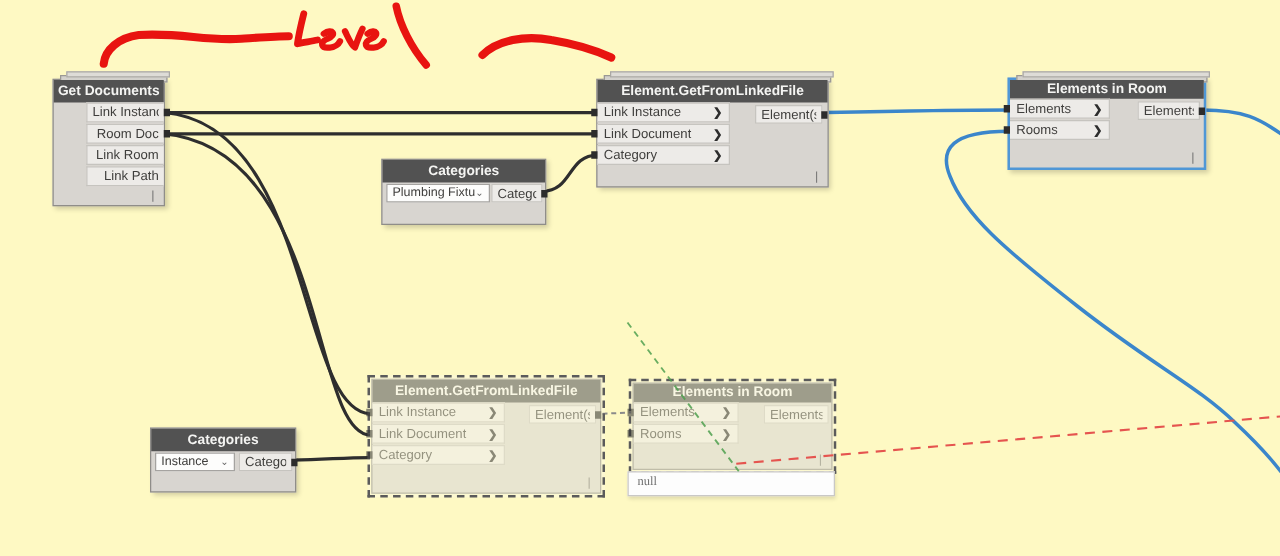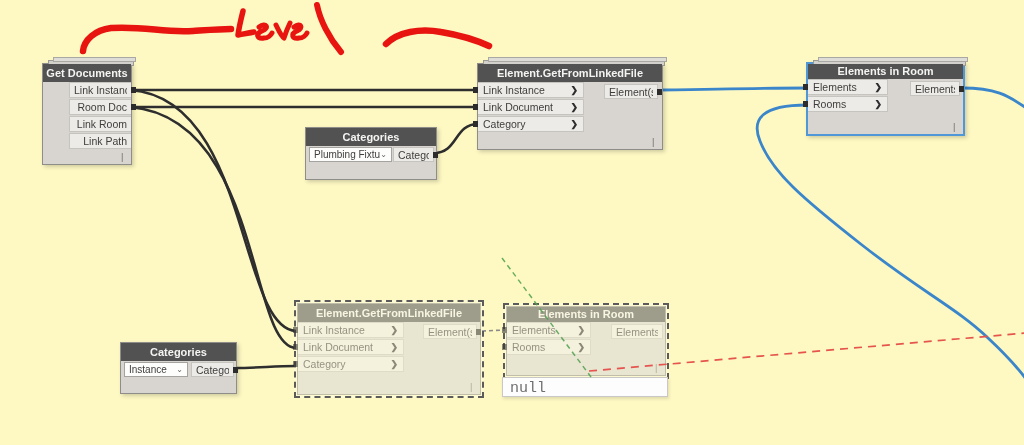--- a/index.html
+++ b/index.html
@@ -34,22 +34,22 @@
   .nub-r::after{content:"";position:absolute;right:-5px;top:50%;margin-top:-3px;width:5px;height:6px;background:#2c2c2c;}
   .dd{background:#fdfdfc;border:1px solid #a5a3a0;height:15px;display:flex;align-items:center;
       justify-content:space-between;padding:0 4px;font-size:10px;color:#3f3e3c;box-sizing:border-box;}
   .ddchev{font-size:8px;color:#666;}
   .selected{border:2px solid #4f97d6;}
 
   
   .frozen{position:absolute;border:2px dashed #5b5b5b;background:rgba(250,250,250,.25);z-index:2;}
   .frozen .node{position:relative;left:0;top:0;opacity:.55;box-shadow:none;border-color:#8f8d89;z-index:auto;}
   .preview{position:absolute;background:#fdfdfd;border:1px solid #c9c8c6;z-index:2;
-           box-shadow:1px 2px 3px rgba(0,0,0,.12);font-family:Liberation Mono, monospace;
-           font-size:15px;color:#6f6f6f;padding:2px 7px;box-sizing:border-box;}
+           box-shadow:1px 2px 3px rgba(0,0,0,.12);font-family:Liberation Serif, serif;
+           font-size:10px;color:#6f6f6f;padding:2px 7px;box-sizing:border-box;}
   .plabel{white-space:nowrap;overflow:hidden;}
 </style>
 </head>
 <body>
 
 <div id="canvas">
 
   <svg id="wires" class="layer">
 
     <path d="M130,90 L478,90" stroke="#2e2e2e" stroke-width="2.6" fill="none"></path>

